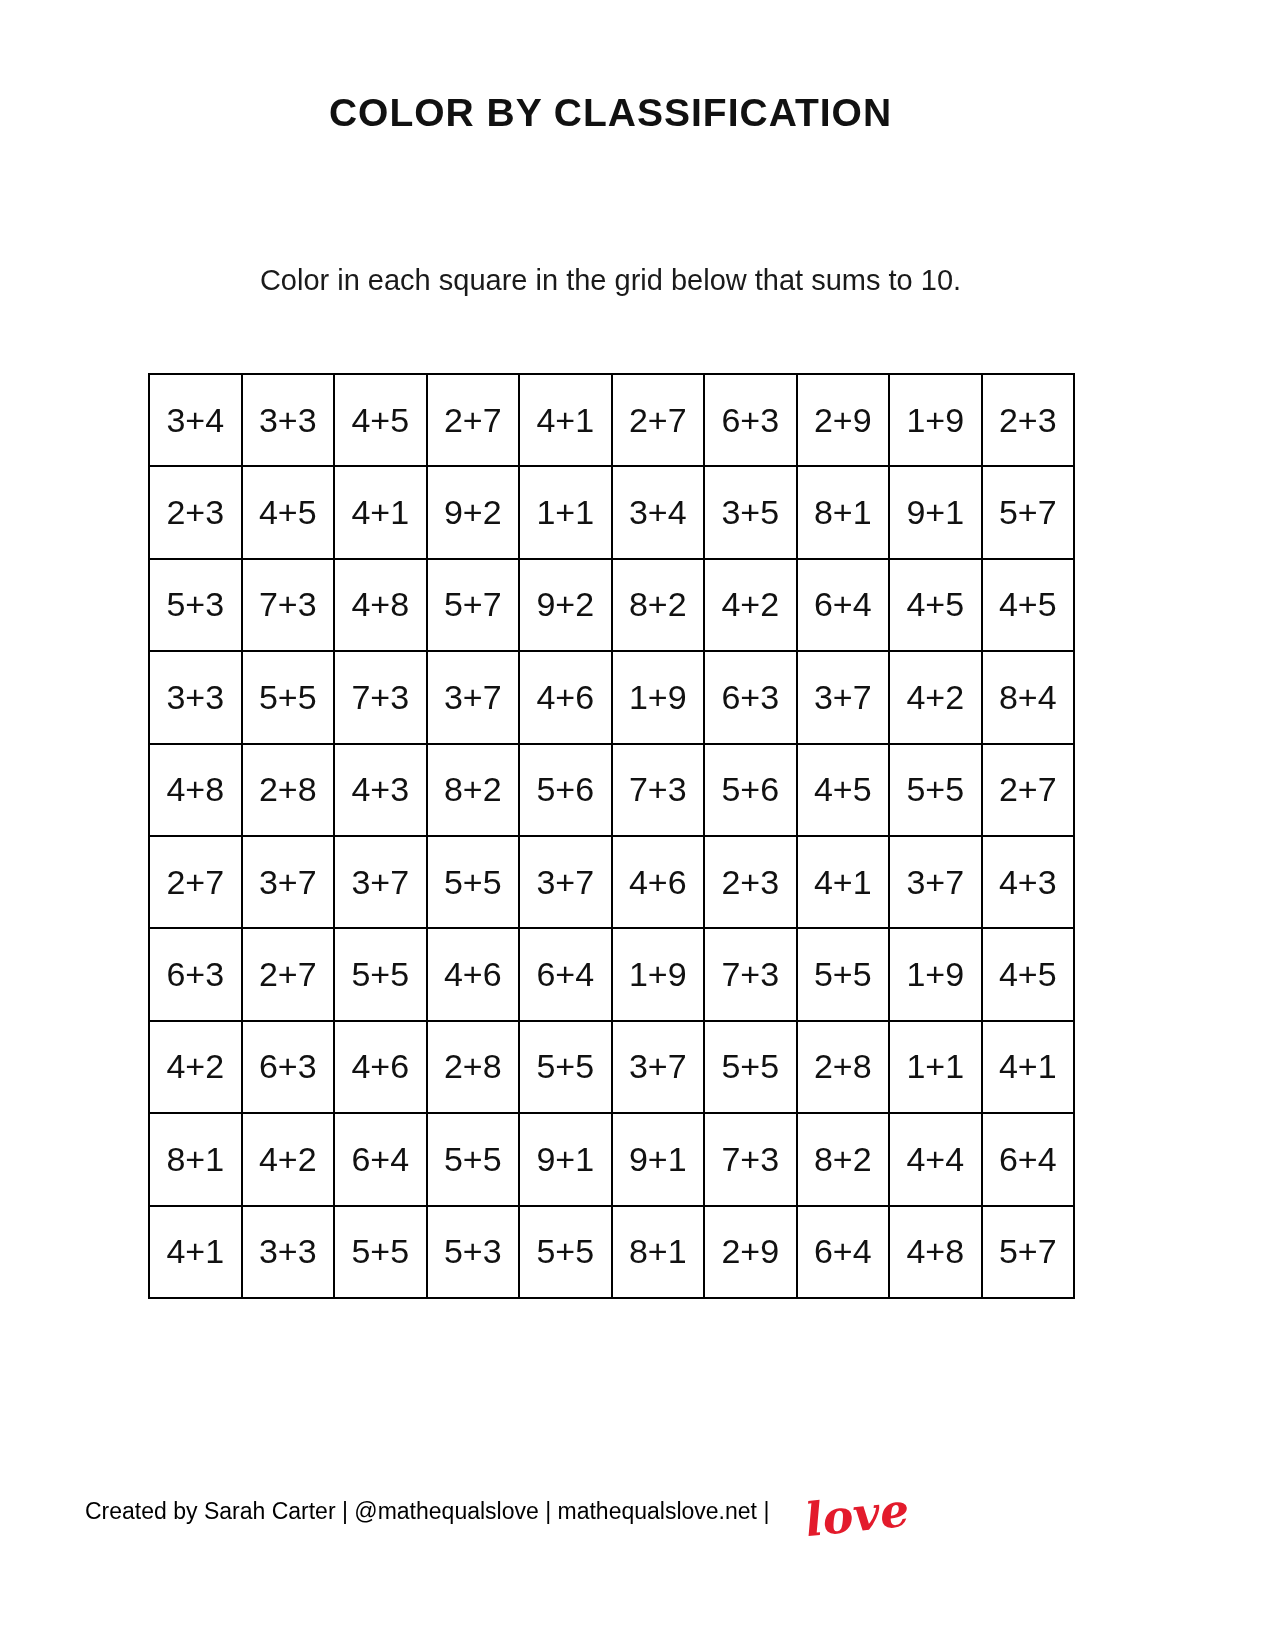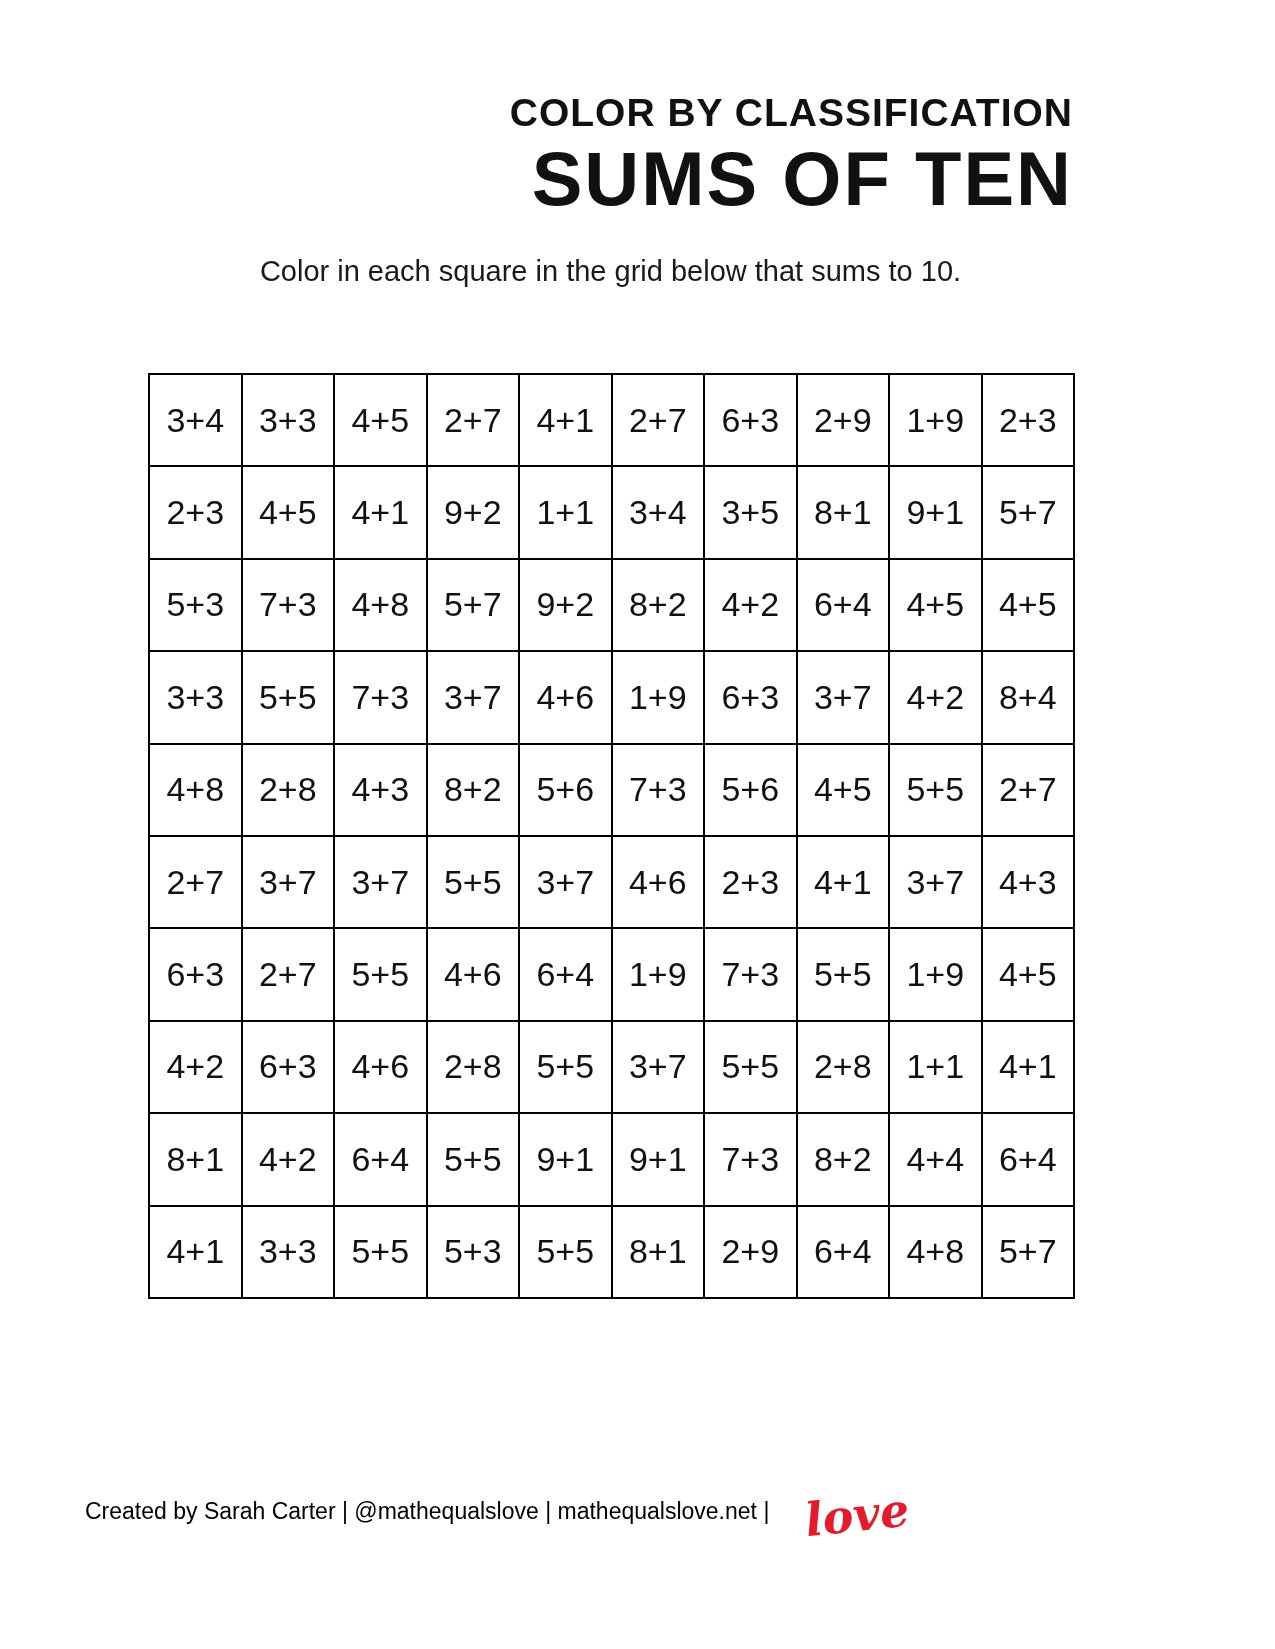--- a/index.html
+++ b/index.html
@@ -10,41 +10,41 @@
     position: relative;
     font-family: "Liberation Sans", sans-serif;
     color: #111111;
     overflow: hidden;
   }
   .header {
     position: absolute;
     left: 148px;
     top: 92px;
     width: 925px;
-    text-align: right;
+    text-align: center;
   }
   .title-sub {
     font-size: 39px;
     font-weight: 700;
     letter-spacing: 1px;
     color: #111111;
     line-height: 1.1;
   }
   .title-main {
     font-size: 76px;
     font-weight: 700;
     letter-spacing: 2px;
     color: #111111;
     line-height: 1.05;
     margin-top: 4px;
   }
   .instruction {
     position: absolute;
     left: 148px;
-    top: 255px;
+    top: 264px;
     width: 925px;
     text-align: center;
     font-size: 29px;
     font-weight: 400;
     color: #1a1a1a;
   }
   table.grid {
     position: absolute;
     left: 148px;
     top: 373px;
@@ -93,21 +93,20 @@
     margin-left: 10px;
     transform: rotate(-6deg);
     display: inline-block;
   }
 </style>
 </head>
 <body>
 
 <div class="header">
   <div class="title-sub">COLOR BY CLASSIFICATION</div>
-  <div class="title-main">SUMS OF TEN</div>
 </div>
 
 <div class="instruction">Color in each square in the grid below that sums to 10.</div>
 
 <table class="grid">
   <tbody>
       <tr>
         <td>3+4</td>
         <td>3+3</td>
         <td>4+5</td>

